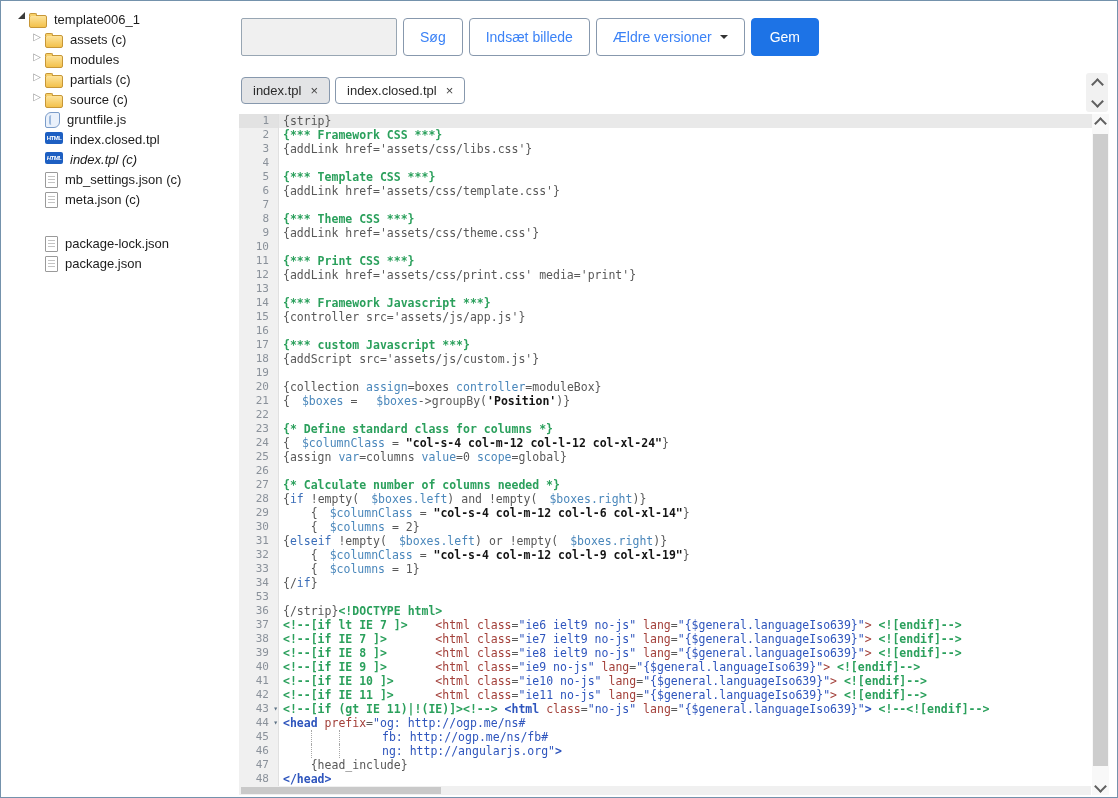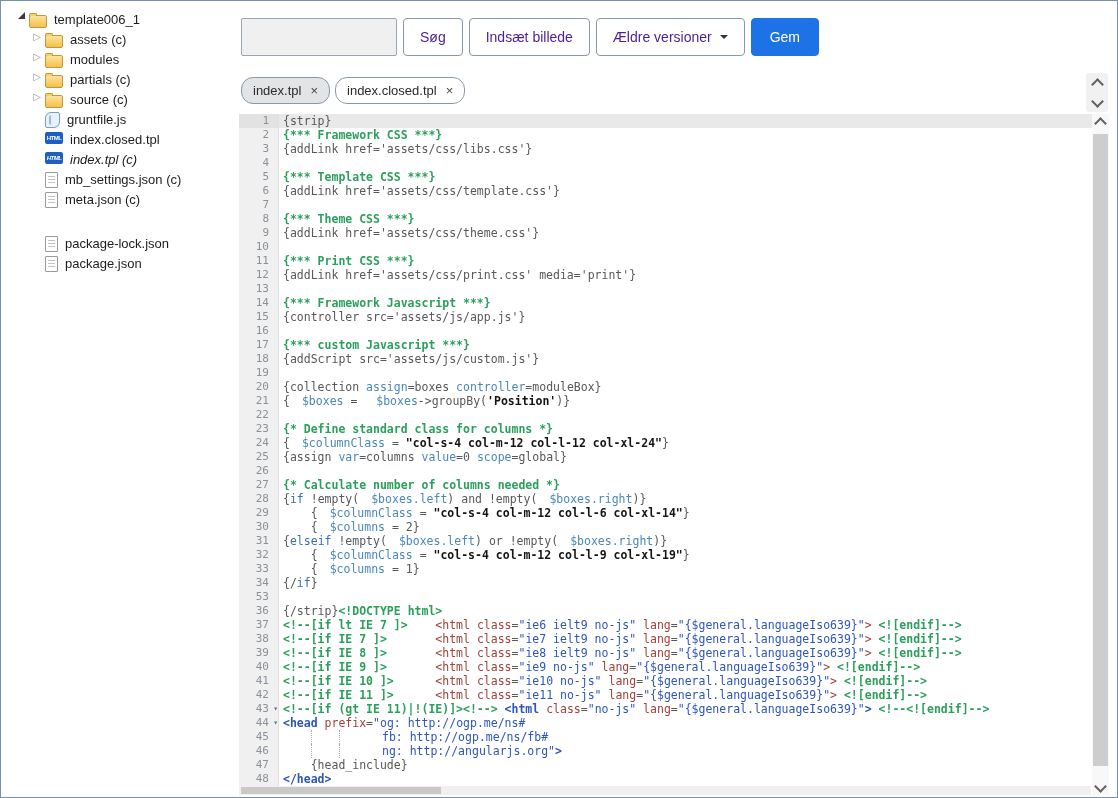--- a/index.html
+++ b/index.html
@@ -27,29 +27,29 @@
     border-left:2px solid #9db9dd;border-radius:4px;}
   .icon-doc{width:11px;height:14px;background:#fff;border:1px solid #9a9a9a;border-radius:1px;}
   .icon-doc::before{content:"";position:absolute;left:2px;right:2px;top:3px;height:9px;
     background:repeating-linear-gradient(to bottom,#c3c3c3 0 1px,transparent 1px 3px);}
 
   
   .toolbar{position:absolute;left:240px;top:17px;height:38px;display:flex;gap:6px;align-items:stretch;}
   .search{width:156px;box-sizing:border-box;border:1px solid #98a6b3;background:#f0f0f0;
     border-radius:2px;font-size:14px;padding:0 8px;outline:none;font-family:inherit;}
   .btn{display:flex;align-items:center;justify-content:center;padding:0 16px;background:#fff;
-    border:1px solid #8798ad;border-radius:4px;font-size:14px;color:#4c1d95;cursor:pointer;white-space:nowrap;}
+    border:1px solid #8798ad;border-radius:4px;font-size:14px;color:#3b82f6;cursor:pointer;white-space:nowrap;}
   .btn-primary{background:#1d73e6;border-color:#1d73e6;color:#fff;padding:0 18px;}
   .caret{width:0;height:0;margin-left:8px;border-top:4px solid #333;
     border-left:4px solid transparent;border-right:4px solid transparent;}
 
   
   .tabs{position:absolute;left:240px;top:76px;display:flex;gap:5px;}
   .tab{display:flex;align-items:center;height:27px;box-sizing:border-box;padding:0 11px;
-    border:1px solid #8798ad;border-radius:12px;background:#fff;font-size:13px;color:#2b2b2b;cursor:pointer;}
+    border:1px solid #8798ad;border-radius:4px;background:#fff;font-size:13px;color:#2b2b2b;cursor:pointer;}
   .tab.active{background:#e3e4e6;}
   .tab-close{margin-left:9px;font-size:13px;color:#444;line-height:1;}
 
   
   .tabscroll{position:absolute;right:9px;top:72px;width:22px;height:39px;background:#f1f1f1;border-radius:3px;}
   .chev{display:block;width:7px;height:7px;border-left:2px solid #5f5f5f;border-top:2px solid #5f5f5f;margin:0 auto;}
   .chev.up{transform:rotate(45deg);}
   .chev.down{transform:rotate(225deg);}
   .tabscroll .up{margin-top:7px;}
   .tabscroll .down{margin-top:8px;}

